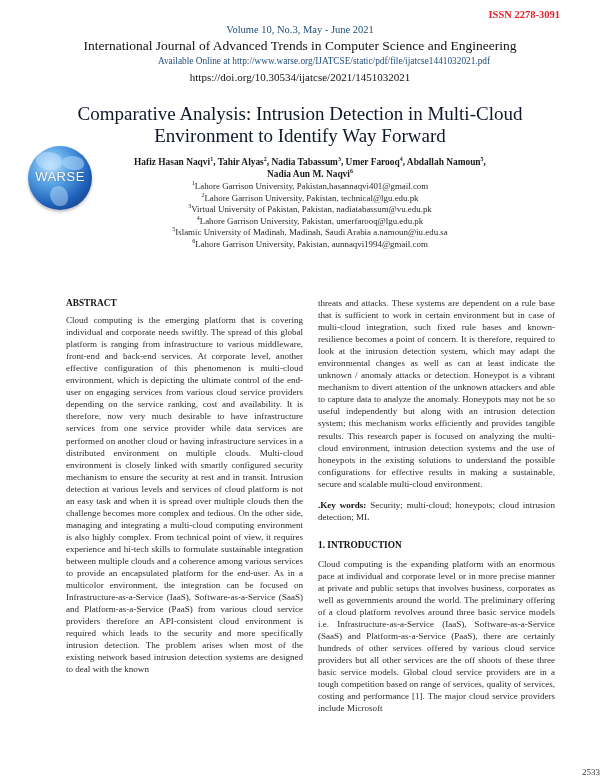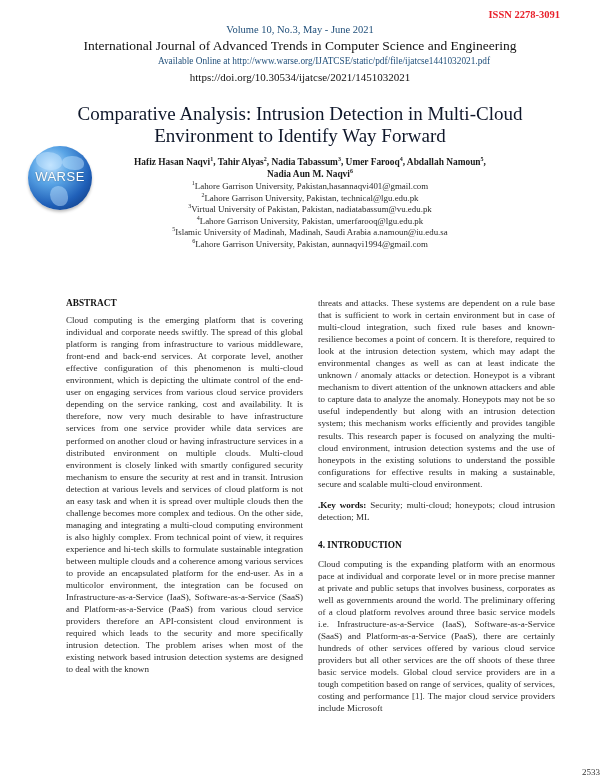--- a/index.html
+++ b/index.html
@@ -75,18 +75,18 @@
 
 <div class="col colL">
   <div class="sechead">ABSTRACT</div>
   <p class="para">Cloud computing is the emerging platform that is covering individual and corporate needs swiftly. The spread of this global platform is ranging from infrastructure to various middleware, front-end and back-end services. At corporate level, another effective configuration of this phenomenon is multi-cloud environment, which is depicting the ultimate control of the end-user on engaging services from various cloud service providers depending on the service ranking, cost and availability. It is therefore, now very much desirable to have infrastructure services from one service provider while data services are performed on another cloud or having infrastructure services in a distributed environment on multiple clouds. Multi-cloud environment is closely linked with smartly configured security mechanism to ensure the security at rest and in transit. Intrusion detection at various levels and services of cloud platform is not an easy task and when it is spread over multiple clouds then the challenge becomes more complex and tedious. On the other side, managing and integrating a multi-cloud computing environment is also highly complex. From technical point of view, it requires experience and hi-tech skills to formulate sustainable integration between multiple clouds and a coherence among various services to provide an encapsulated platform for the end-user. As in a multicolor environment, the integration can be focused on Infrastructure-as-a-Service (IaaS), Software-as-a-Service (SaaS) and Platform-as-a-Service (PaaS) from various cloud service providers therefore an API-consistent cloud environment is required which leads to the security and more specifically intrusion detection. The problem arises when most of the existing network based intrusion detection systems are designed to deal with the known</p>
 </div>
 
 <div class="col colR">
   <p class="para">threats and attacks.  These systems are dependent on a rule base that is sufficient to work in certain environment but in case of multi-cloud integration, such fixed rule bases and known-resilience becomes a point of concern. It is therefore, required to look at the intrusion detection system, which may adapt the environmental changes as well as can at least indicate the unknown / anomaly attacks or detection. Honeypot is a vibrant mechanism to divert attention of the unknown attackers and able to capture data to analyze the anomaly. Honeypots may not be so useful independently but along with an intrusion detection system; this mechanism works efficiently and provides tangible results.  This research paper is focused on analyzing the multi-cloud environment, intrusion detection systems and the use of honeypots in the existing solutions to understand the possible configurations for effective results in making a sustainable, secure and scalable multi-cloud environment.</p>
   <p class="para kw"><b>.Key words:</b><span> Security; multi-cloud; honeypots; cloud intrusion detection; ML</span></p>
   <div class="intro">
-    <div class="sechead">4.   INTRODUCTION</div>
+    <div class="sechead">1.   INTRODUCTION</div>
     <p class="para">Cloud computing is the expanding platform with an enormous pace at individual and corporate level or in more precise manner at private and public setups that involves business, corporates as well as governments around the world. The preliminary offering of a cloud platform revolves around three basic service models i.e. Infrastructure-as-a-Service (IaaS), Software-as-a-Service (SaaS) and Platform-as-a-Service (PaaS), there are certainly hundreds of other services offered by various cloud service providers but all other services are the off shoots of these three basic service models. Global cloud service providers are in a tough competition based on range of services, quality of services, costing and performance [1]. The major cloud service providers include Microsoft</p>
   </div>
 </div>
 
 <div class="pagenum">2533</div>
 
 </body></html>

